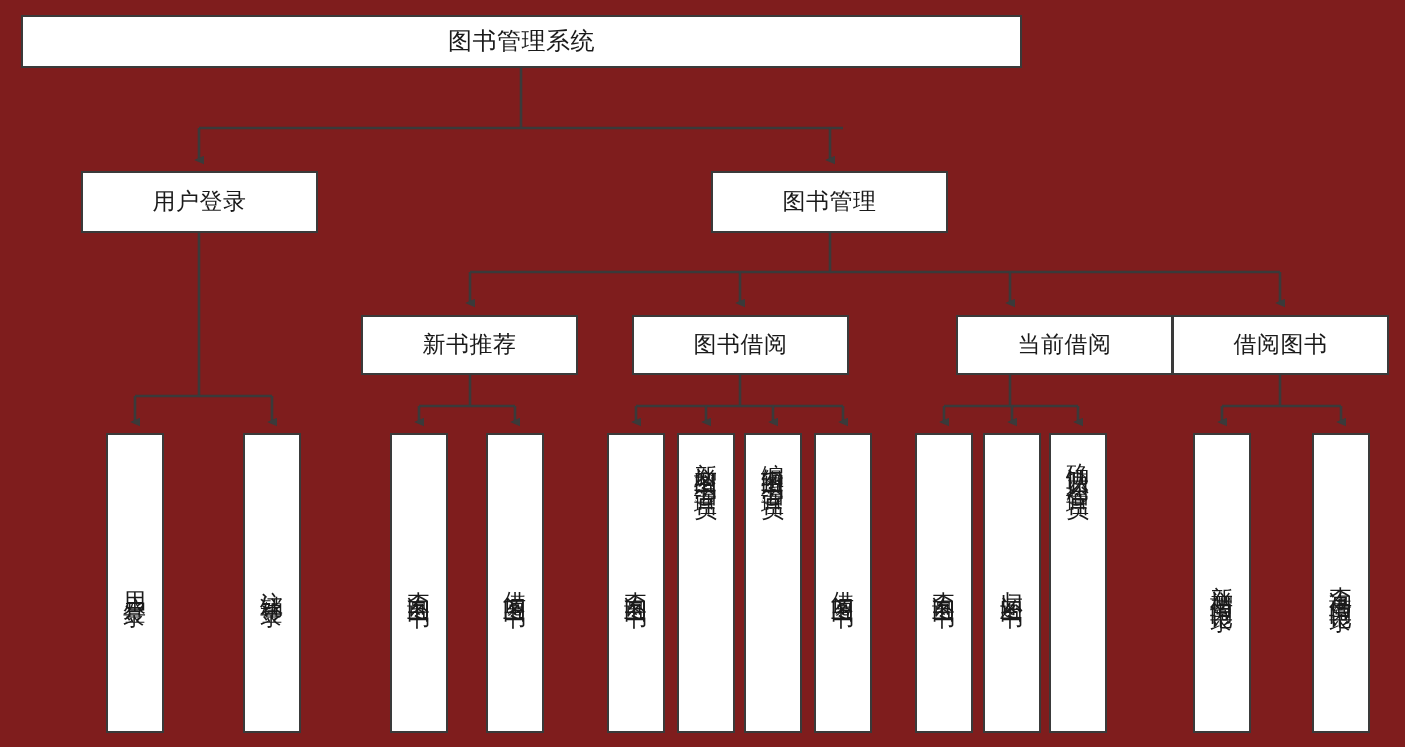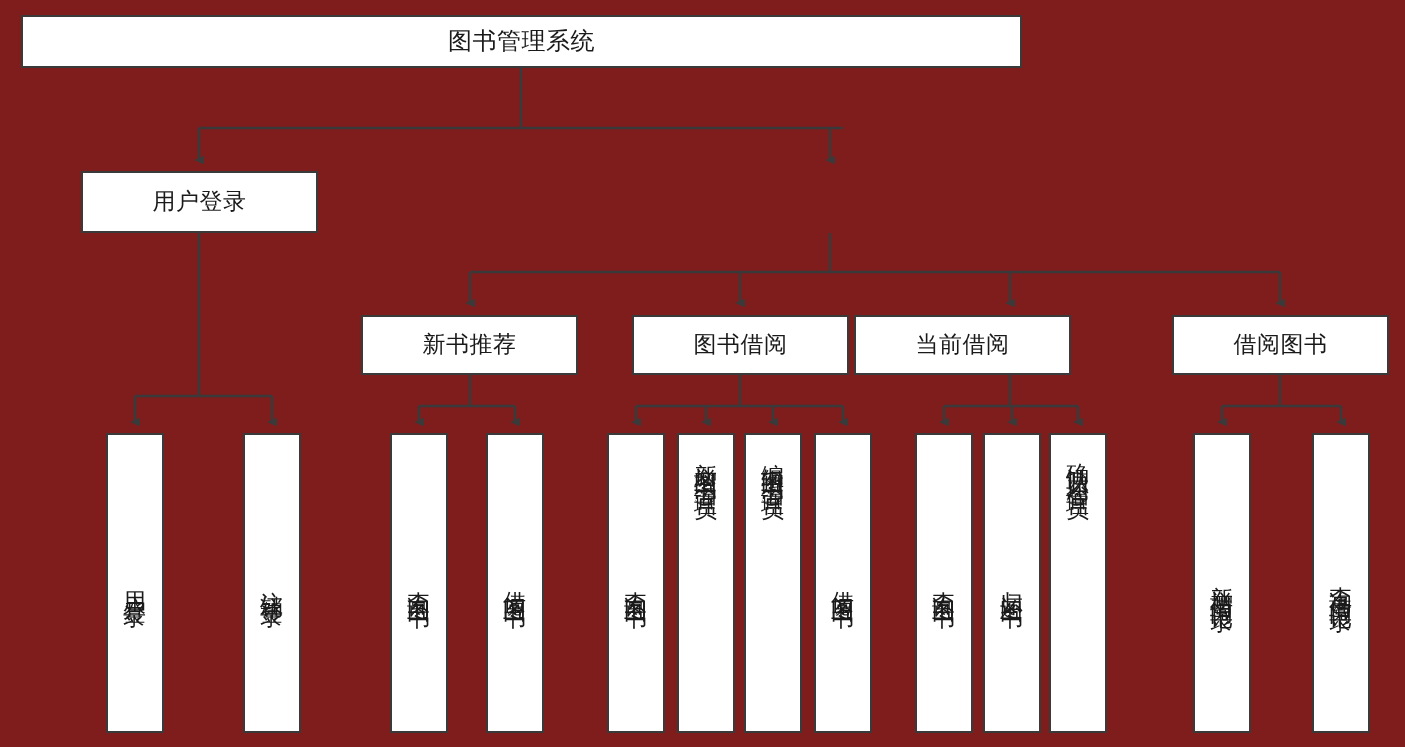--- a/index.html
+++ b/index.html
@@ -135,28 +135,31 @@
     </g>
   </svg>
 
   <div class="node horiz root" style="left:21px; top:15px; width:1001px; height:53px;">
     <span class="node-label">图书管理系统</span>
   </div>
 
   <div class="node horiz" style="left:81px; top:171px; width:237px; height:62px;">
     <span class="node-label">用户登录</span>
   </div>
+  <div class="node horiz" style="left:711px; top:171px; width:237px; height:62px;">
+    <span class="node-label">图书管理</span>
+  </div>
 
   <div class="node horiz" style="left:361px; top:315px; width:217px; height:60px;">
     <span class="node-label">新书推荐</span>
   </div>
   <div class="node horiz" style="left:632px; top:315px; width:217px; height:60px;">
     <span class="node-label">图书借阅</span>
   </div>
-  <div class="node horiz" style="left:854px; top:315px; width:217px; height:60px;">
+  <div class="node horiz" style="left:956px; top:315px; width:217px; height:60px;">
     <span class="node-label">当前借阅</span>
   </div>
   <div class="node horiz" style="left:1172px; top:315px; width:217px; height:60px;">
     <span class="node-label">借阅图书</span>
   </div>
 
   <div class="node vert mid" style="left:106px; top:433px; width:58px; height:300px;">
     <span class="node-label">用户登录</span>
   </div>
   <div class="node vert mid" style="left:243px; top:433px; width:58px; height:300px;">

